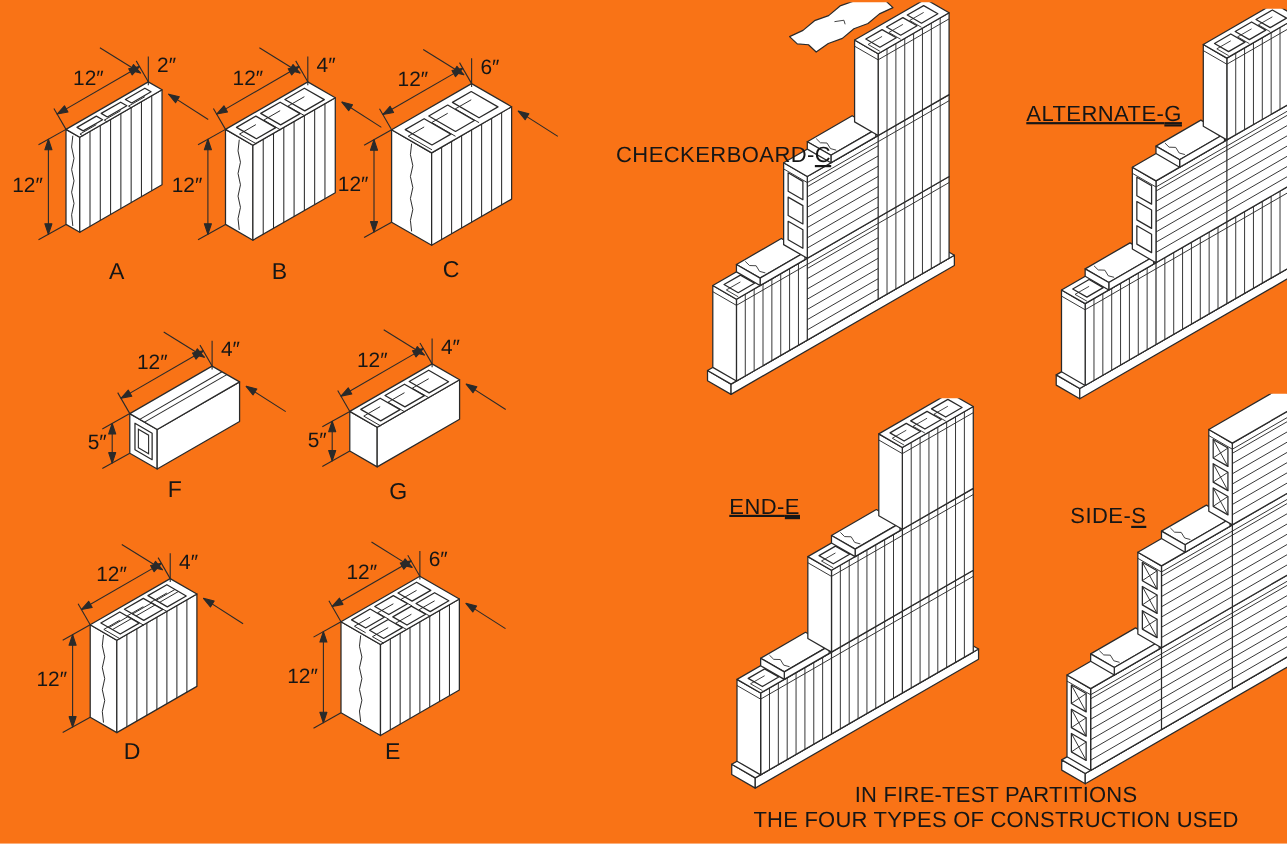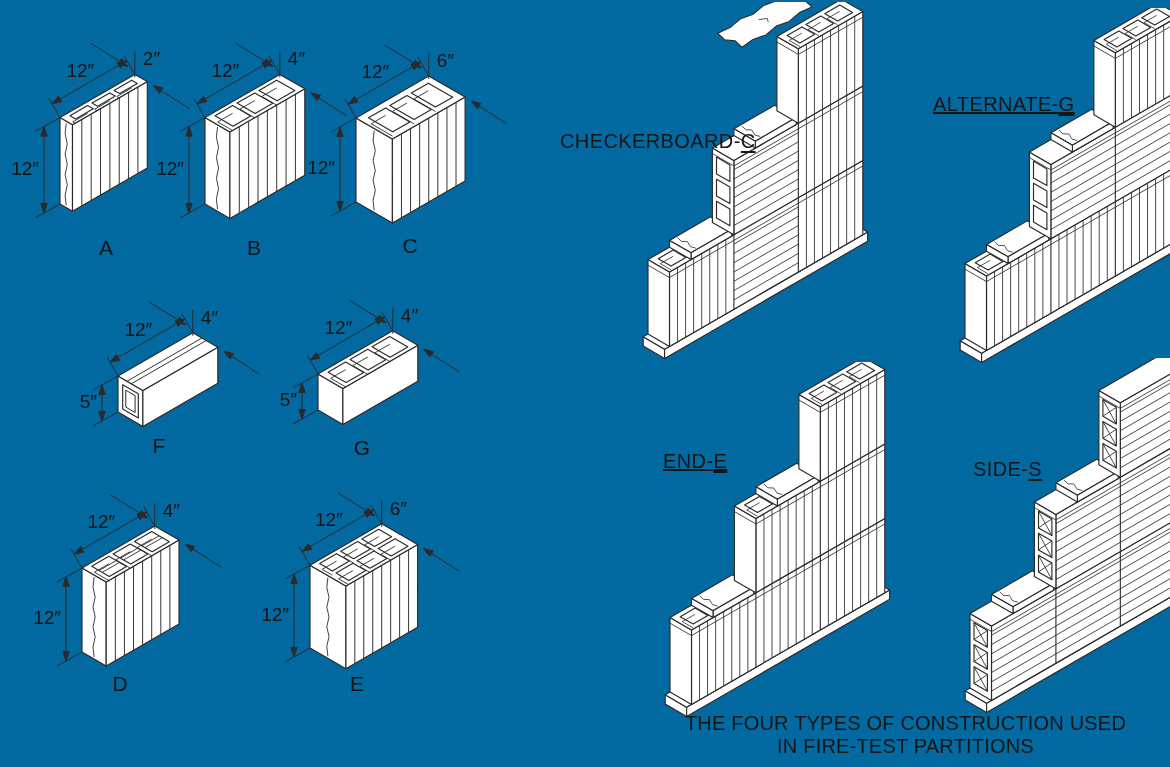--- a/index.html
+++ b/index.html
@@ -1,16 +1,16 @@
 <!DOCTYPE html>
 <html><head>
 <meta charset="utf-8">
 <style>
   html,body{margin:0;padding:0;background:#fff;}
-  #canvas{position:relative;width:1170px;height:767px;background:#0369a1;overflow:hidden;
+  #canvas{position:relative;width:1170px;height:767px;background:#f97316;overflow:hidden;
           font-family:"Liberation Sans",sans-serif;color:#111;}
   .fig{position:absolute;}
   .tlabel{position:absolute;width:40px;text-align:center;font-size:21px;color:#161616;}
   .wlabel{position:absolute;font-size:20px;letter-spacing:.4px;color:#161616;white-space:nowrap;}
   .wlabel .ul{text-decoration:underline;text-underline-offset:3px;}
   .caption{position:absolute;text-align:center;font-size:20px;letter-spacing:.2px;color:#161616;}
   .caption div{line-height:23px;}
 </style>
 </head>
 <body>
@@ -657,16 +657,16 @@
     <span>ALTERNATE-</span><span class="ul">G</span>
   </div>
   <div class="wlabel" style="left:663px;top:450px;text-decoration:underline;">
     <span>END-</span><span class="ul">E</span>
   </div>
   <div class="wlabel" style="left:973px;top:458px;text-align:right;">
     <span>SIDE-</span><span class="ul">S</span>
   </div>
 
   <div class="caption" style="left:648px;top:712px;width:515px;">
+    <div>IN FIRE-TEST PARTITIONS</div>
     <div>THE FOUR TYPES OF CONSTRUCTION USED</div>
-    <div>IN FIRE-TEST PARTITIONS</div>
   </div>
 </div>
 
 </body></html>

